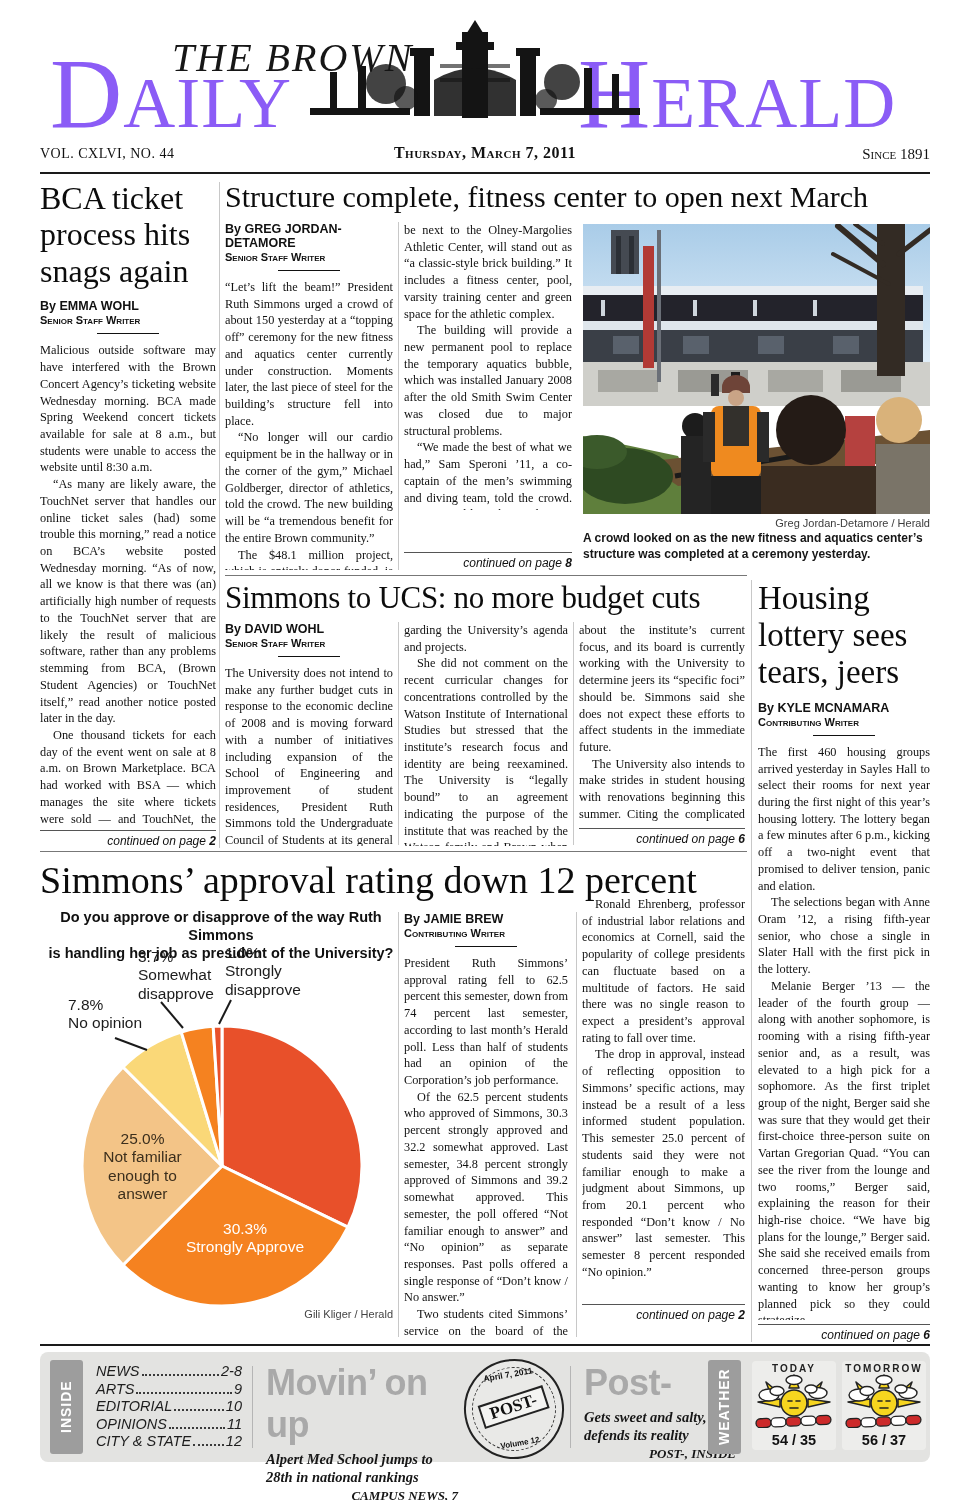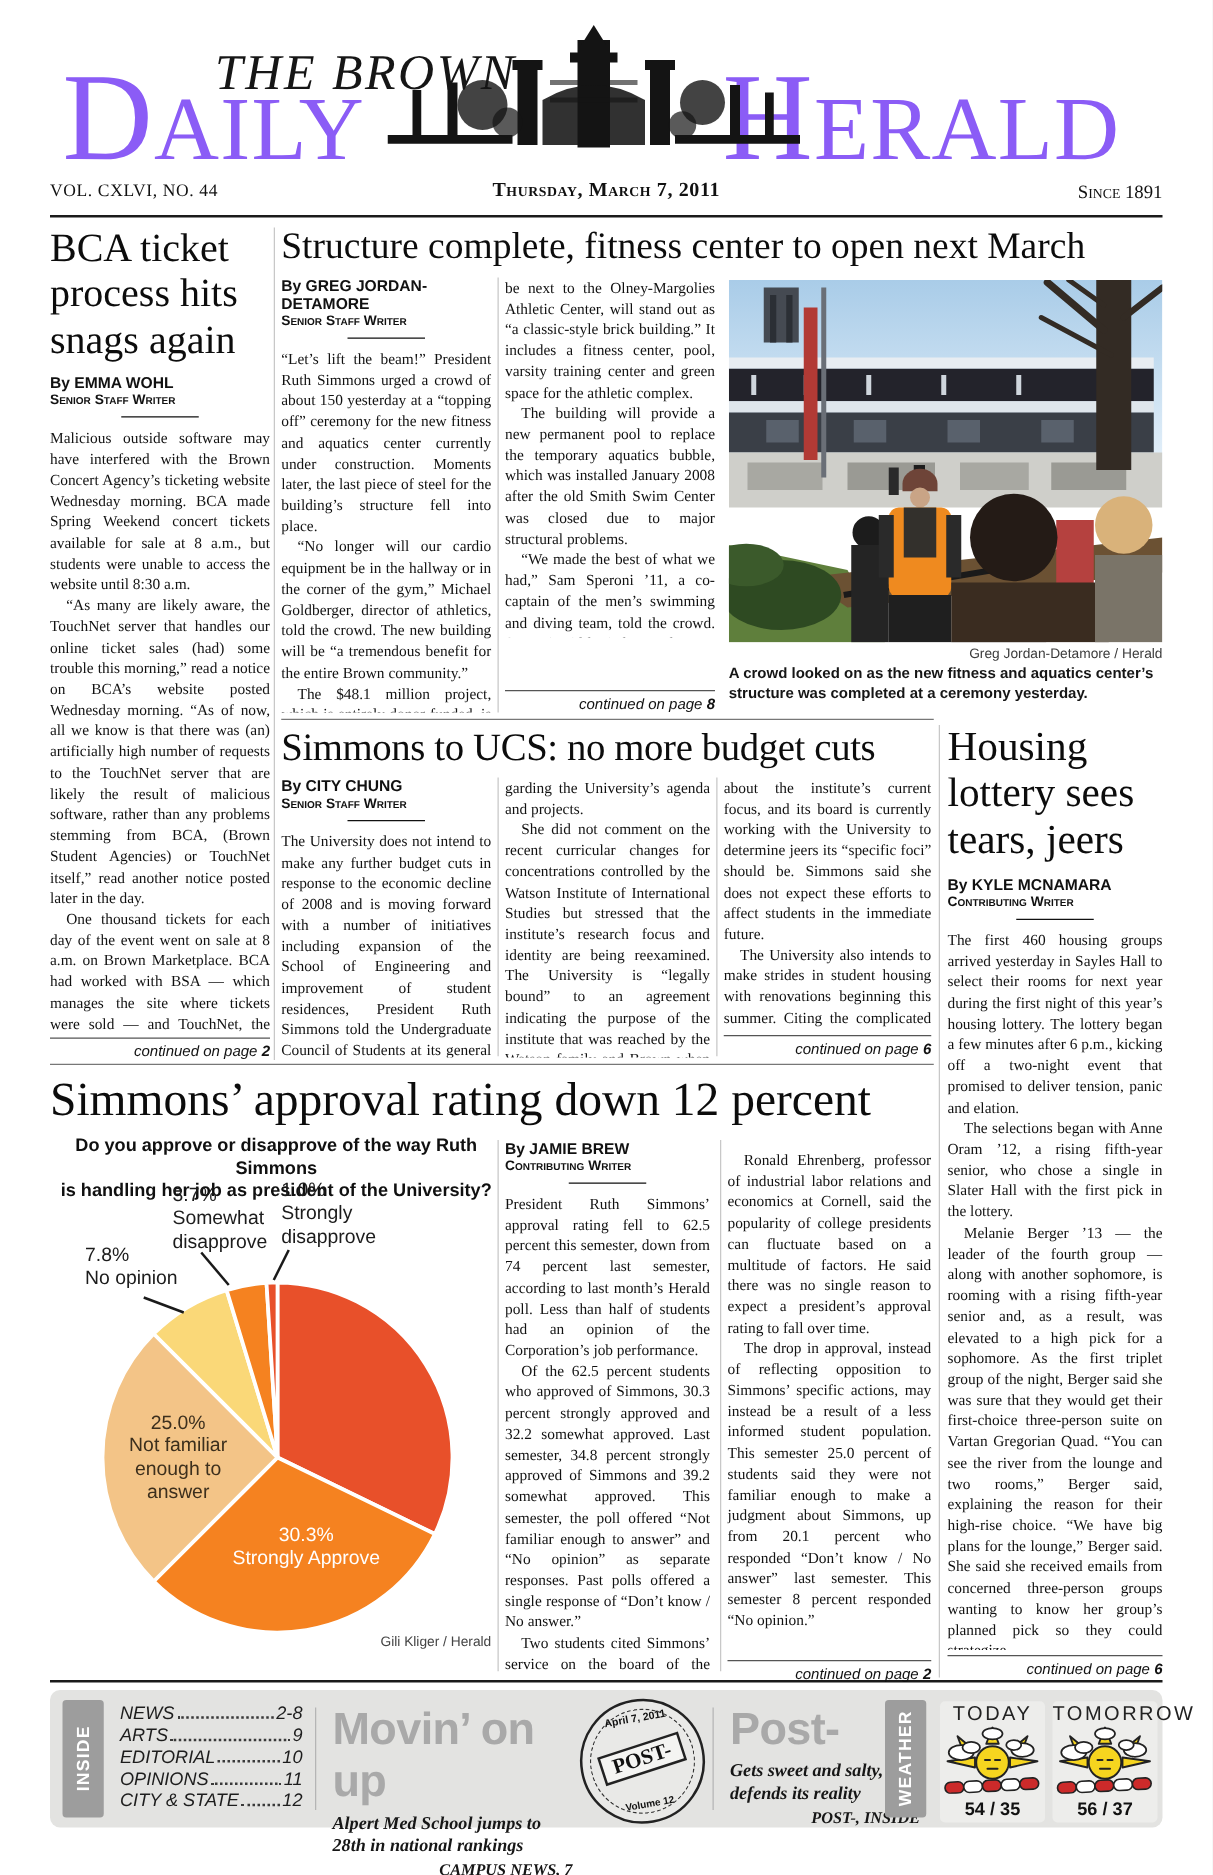--- a/index.html
+++ b/index.html
@@ -90,21 +90,21 @@
                  border-radius:50%; }
   .stamp-top { position:absolute; top:8px; left:0; right:0; font-size:8.5px; font-weight:700; }
   .stamp-mid { position:absolute; top:34px; left:14px; right:14px; font-family:"Liberation Serif",serif;
                font-weight:700; font-size:17px; border:2px solid #222; transform:rotate(-8deg);
                background:#f4f4f2; }
   .stamp-bot { position:absolute; bottom:9px; left:0; right:0; font-size:8px; font-weight:700; }
   .wpanel { position:absolute; top:9px; width:84px; text-align:center; background:#ededeb;
             border-radius:4px; padding-bottom:2px; }
   .wp-today { left:712px; }
   .wp-tomorrow { left:802px; }
-  .wday { font-weight:400; font-size:16px; letter-spacing:2px; color:#222; padding-top:2px; }
+  .wday { font-weight:700; font-size:10px; letter-spacing:2px; color:#222; padding-top:2px; }
   .wtemp { font-weight:700; font-size:14.5px; color:#111; }
 </style>
 </head>
 <body>
 
 <div class="page">
 
   <div class="mast-pre">THE BROWN</div>
   <div class="mast-title mast-daily"><span class="cap">D</span><span class="rest">AILY</span></div>
   <div class="mast-title mast-herald"><span class="cap">H</span><span class="rest">ERALD</span></div>
@@ -260,21 +260,21 @@
       <rect x="293" y="220" width="54" height="70" fill="#7a7468"></rect>
     </svg>
   </div>
   <div class="photo-credit">Greg Jordan-Detamore / Herald</div>
   <div class="photo-caption">A crowd looked on as the new fitness and aquatics center’s structure was completed at a ceremony yesterday.</div>
 
   <div class="headline" style="position:absolute; left:225px; top:580px; width:522px; font-size:31px; white-space:nowrap; letter-spacing:-0.3px;">Simmons to UCS: no more budget cuts</div>
 
   <div class="col" style="left:225px; top:622px; width:168px; height:224px;">
     <div class="byline">
-      <div class="byline-name">By CITY CHUNG</div>
+      <div class="byline-name">By DAVID WOHL</div>
       <div class="byline-role">Senior Staff Writer</div>
       <div class="byrule"></div>
     </div>
     <div class="body-text">
         <p class="para first">The University does not intend to make any further budget cuts in response to the economic decline of 2008 and is moving forward with a number of initiatives including expansion of the School of Engineering and improvement of student residences, President Ruth Simmons told the Undergraduate Council of Students at its general body meeting last night. Simmons responded to student questions re-</p>
       </div>
   </div>
   <div class="col" style="left:404px; top:622px; width:164px; height:224px;">
     <div class="body-text">
         <p class="para first">garding the University’s agenda and projects.</p>
@@ -355,21 +355,21 @@
       <div class="byline-name">By JAMIE BREW</div>
       <div class="byline-role">Contributing Writer</div>
       <div class="byrule"></div>
     </div>
     <div class="body-text">
         <p class="para first">President Ruth Simmons’ approval rating fell to 62.5 percent this semester, down from 74 percent last semester, according to last month’s Herald poll. Less than half of students had an opinion of the Corporation’s job performance.</p>
         <p class="para">Of the 62.5 percent students who approved of Simmons, 30.3 percent strongly approved and 32.2 somewhat approved. Last semester, 34.8 percent strongly approved of Simmons and 39.2 somewhat approved. This semester, the poll offered “Not familiar enough to answer” and “No opinion” as separate responses. Past polls offered a single response of “Don’t know / No answer.”</p>
         <p class="para">Two students cited Simmons’ service on the board of the Goldman Sachs Group as a possible reason for the slip in her approval ratings. Simmons announced in February 2010 that she would not seek reelection to the investment bank’s board.</p>
       </div>
   </div>
-  <div class="col" style="left:582px; top:920px; width:163px; height:426px;gap:19px;">
+  <div class="col" style="left:582px; top:896px; width:163px; height:426px;gap:19px;">
     <div class="body-text">
         <p class="para">Ronald Ehrenberg, professor of industrial labor relations and economics at Cornell, said the popularity of college presidents can fluctuate based on a multitude of factors. He said there was no single reason to expect a president’s approval rating to fall over time.</p>
         <p class="para">The drop in approval, instead of reflecting opposition to Simmons’ specific actions, may instead be a result of a less informed student population. This semester 25.0 percent of students said they were not familiar enough to make a judgment about Simmons, up from 20.1 percent who responded “Don’t know / No answer” last semester. This semester 8 percent responded “No opinion.”</p>
         <p class="para">Ben Winkler ’11.5 said his opinion of Simmons was “not really based in much real fact,” but was “mostly in line with the student population’s hype, the idolization of Simmons as an icon.”</p>
       </div>
     <div class="cont-block">
       <div class="cont-rule"></div>
       <div class="cont-line"><span>continued on page</span> <b>2</b></div>
     </div>
   </div>

